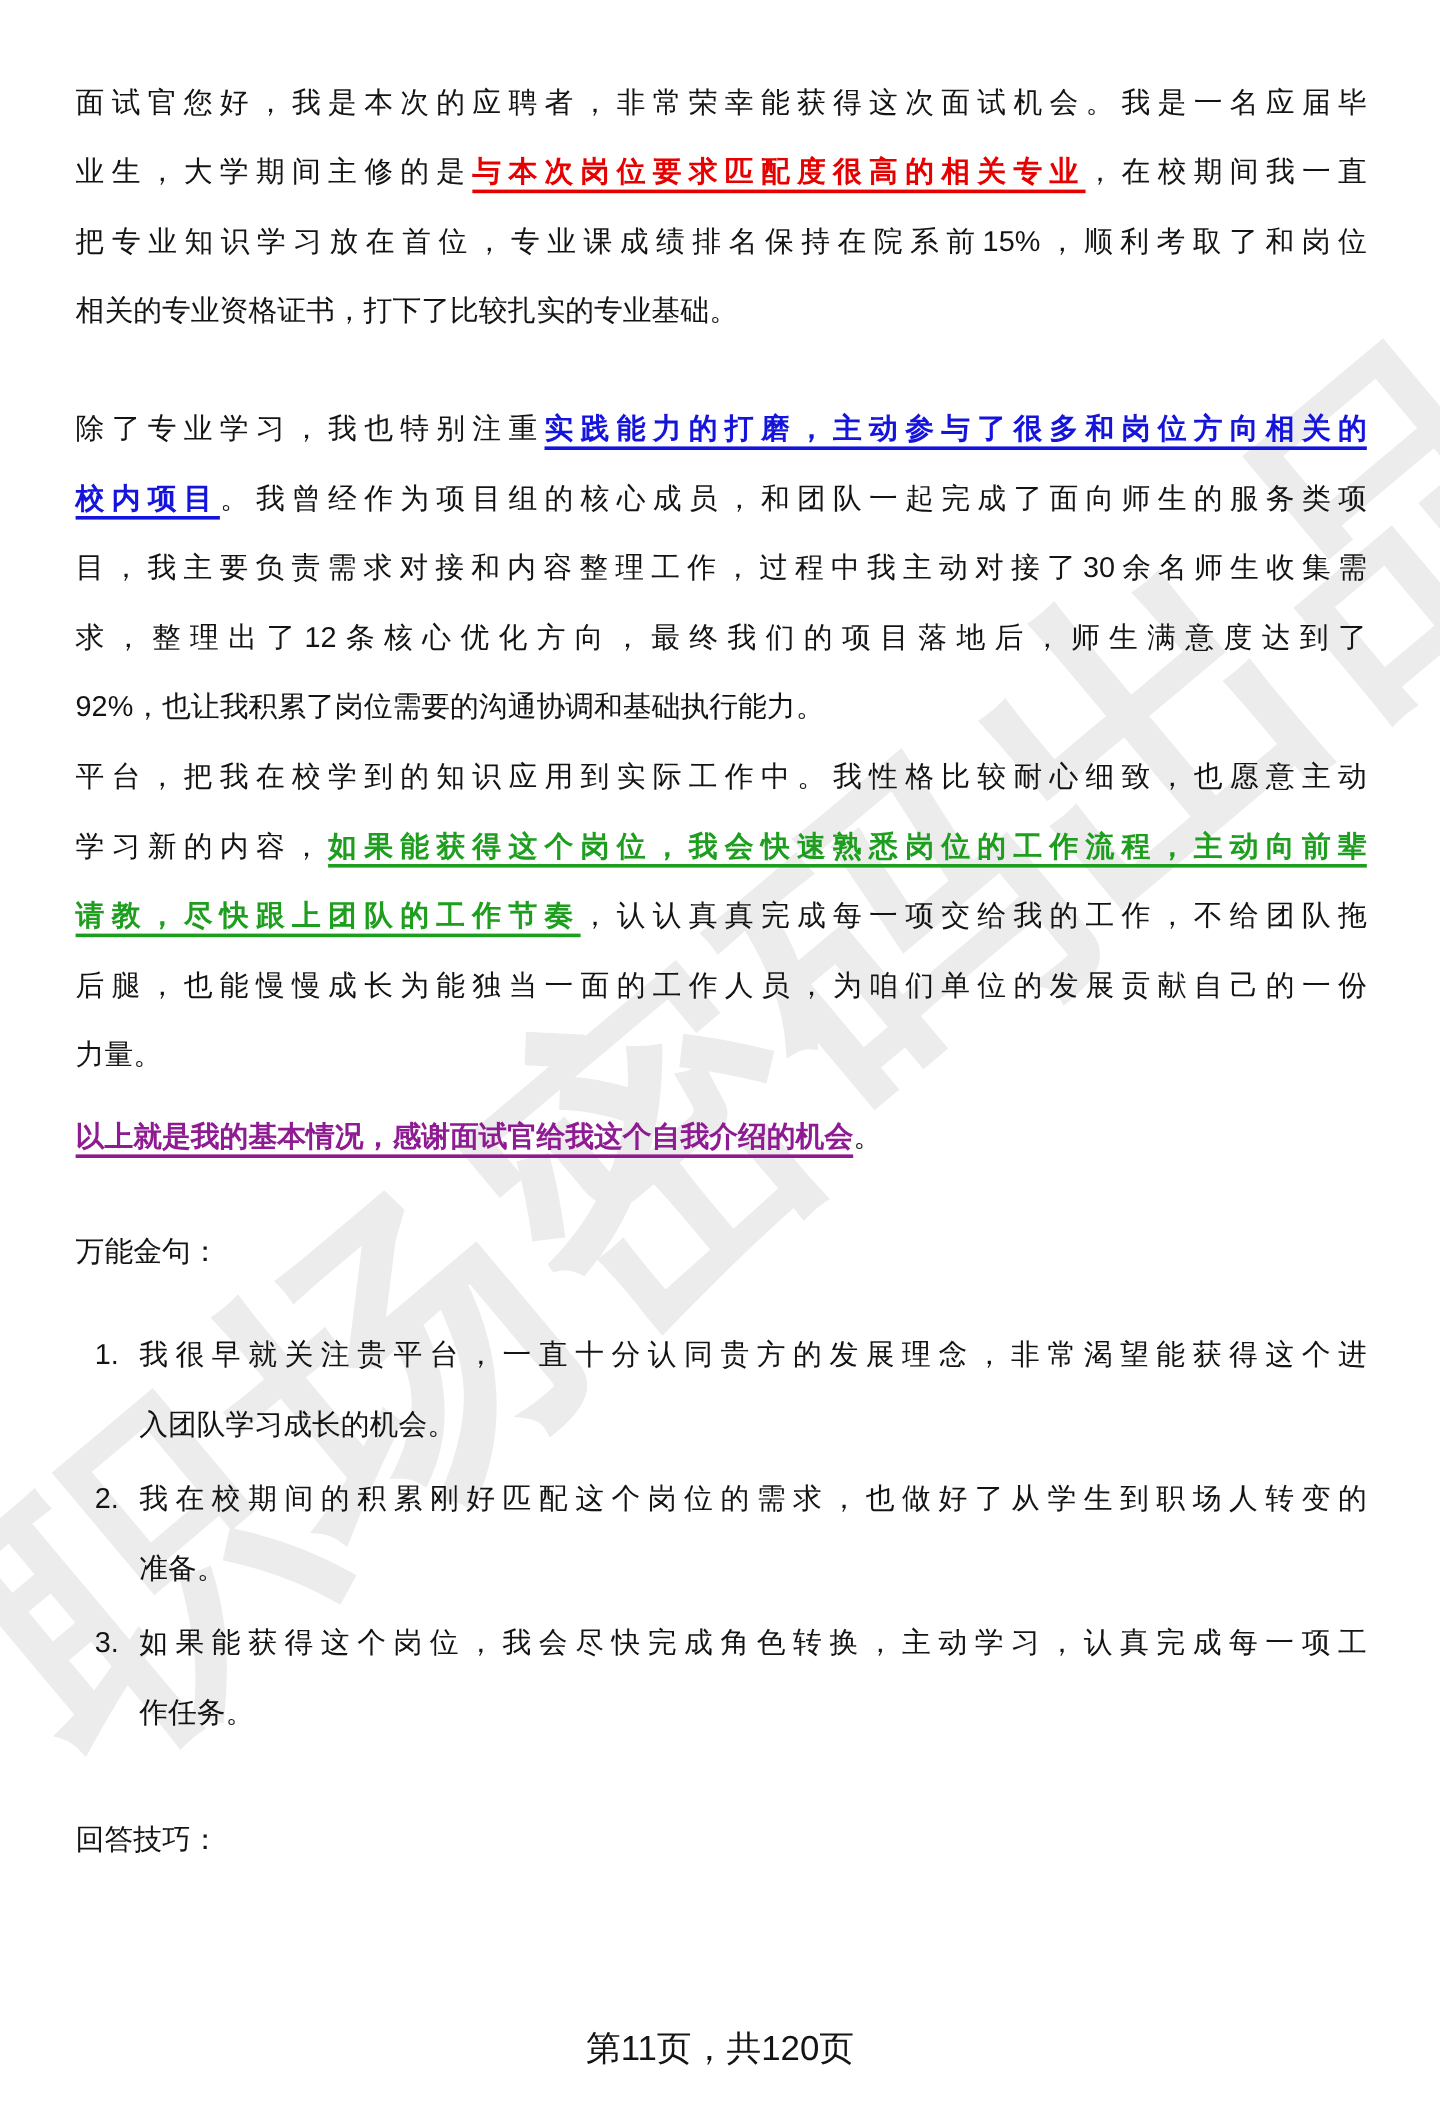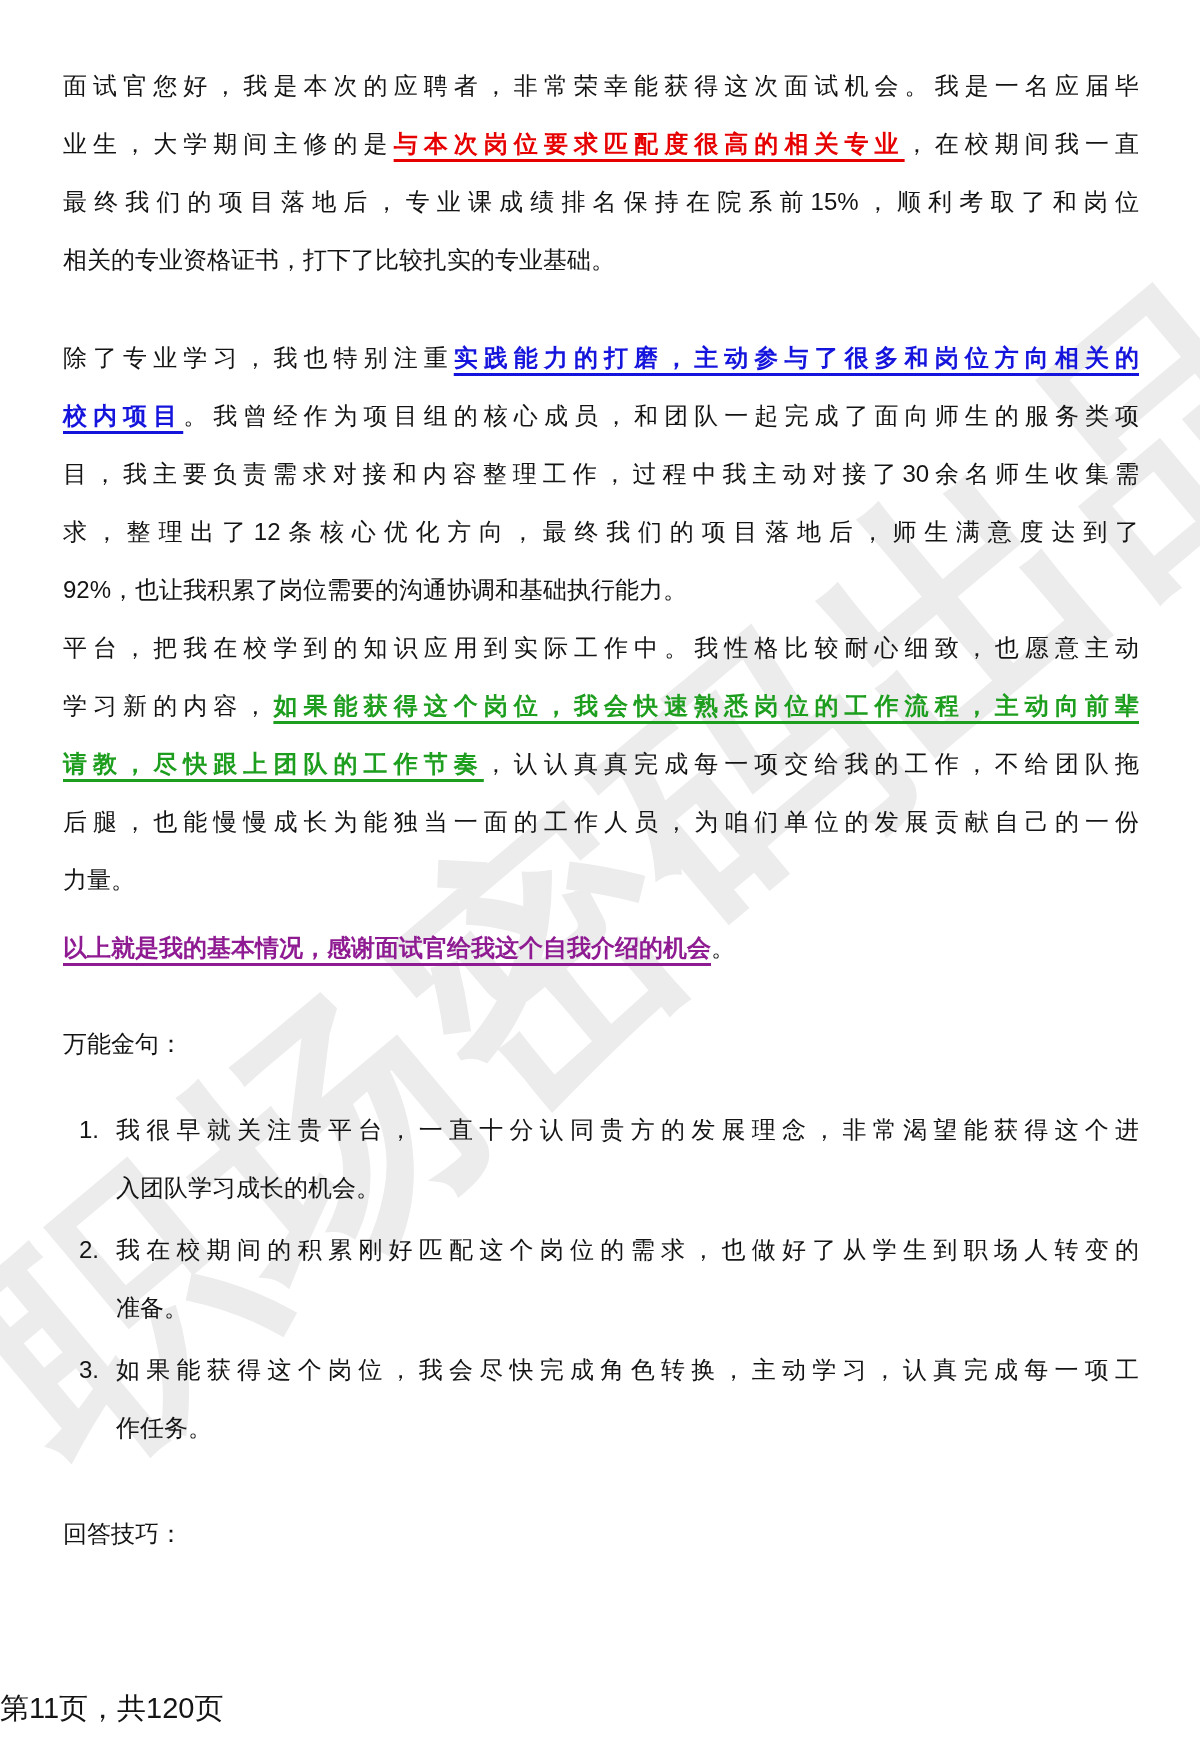--- a/index.html
+++ b/index.html
@@ -47,33 +47,33 @@
   .seg.purple{color:var(--c-purple,#8e1b92);text-decoration-color:var(--c-purple,#8e1b92);}
 
   .num-list{list-style:none;padding:0;}
   .num-list li{display:flex;align-items:flex-start;}
   .num-list li + li{margin-top:4px;}
   .num{flex:0 0 37px;padding-left:16px;line-height:58px;}
   .itext{flex:1;min-width:0;}
 
   .footer{
     position:absolute;left:0;right:0;top:1679px;z-index:1;
-    font-size:29px;line-height:58px;color:#141414;
+    text-align:center;font-size:29px;line-height:58px;color:#141414;
   }
 </style>
 </head>
 <body>
 
 <div class="page">
   <div class="watermark">职场密码出品</div>
   <div class="content">
       <div class="para">
         <div class="line"><span class="seg body">面试官您好，我是本次的应聘者，非常荣幸能获得这次面试机会。我是一名应届毕</span></div>
         <div class="line"><span class="seg body">业生，大学期间主修的是</span><span class="seg red">与本次岗位要求匹配度很高的相关专业</span><span class="seg body">，在校期间我一直</span></div>
-        <div class="line"><span class="seg body">最终我们的项目落地后，专业课成绩排名保持在院系前15%，顺利考取了和岗位</span></div>
+        <div class="line"><span class="seg body">把专业知识学习放在首位，专业课成绩排名保持在院系前15%，顺利考取了和岗位</span></div>
         <div class="line last"><span class="seg body">相关的专业资格证书，打下了比较扎实的专业基础。</span></div>
       </div>
       <div class="para">
         <div class="line"><span class="seg body">除了专业学习，我也特别注重</span><span class="seg blue">实践能力的打磨，主动参与了很多和岗位方向相关的</span></div>
         <div class="line"><span class="seg blue">校内项目</span><span class="seg body">。我曾经作为项目组的核心成员，和团队一起完成了面向师生的服务类项</span></div>
         <div class="line"><span class="seg body">目，我主要负责需求对接和内容整理工作，过程中我主动对接了30余名师生收集需</span></div>
         <div class="line"><span class="seg body">求，整理出了12条核心优化方向，最终我们的项目落地后，师生满意度达到了</span></div>
         <div class="line last"><span class="seg body">92%，也让我积累了岗位需要的沟通协调和基础执行能力。</span></div>
       </div>
       <div class="para">

